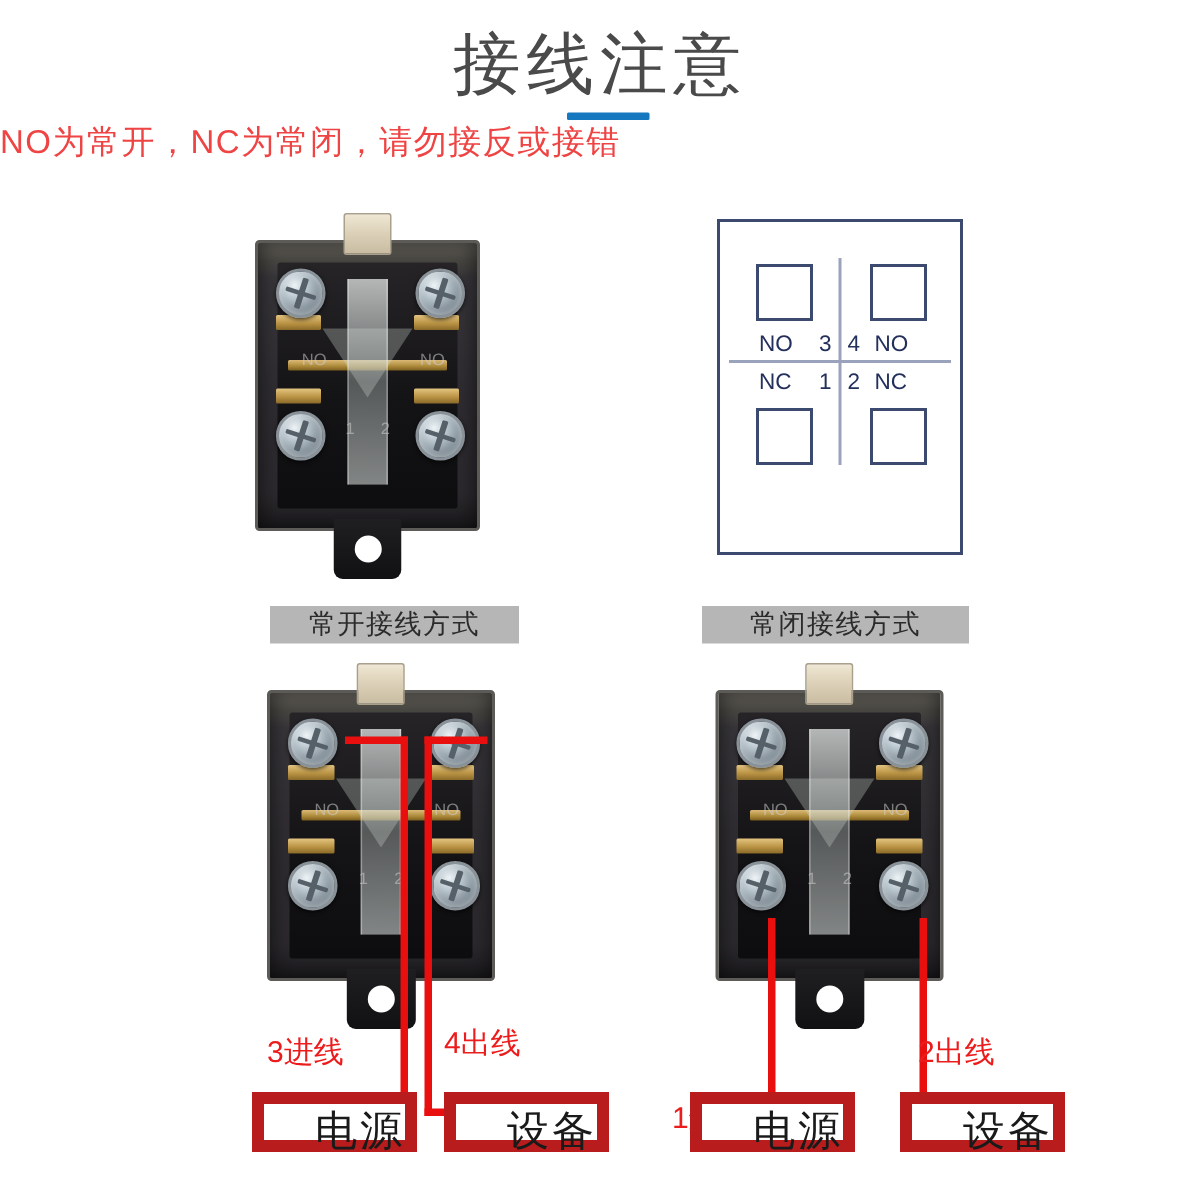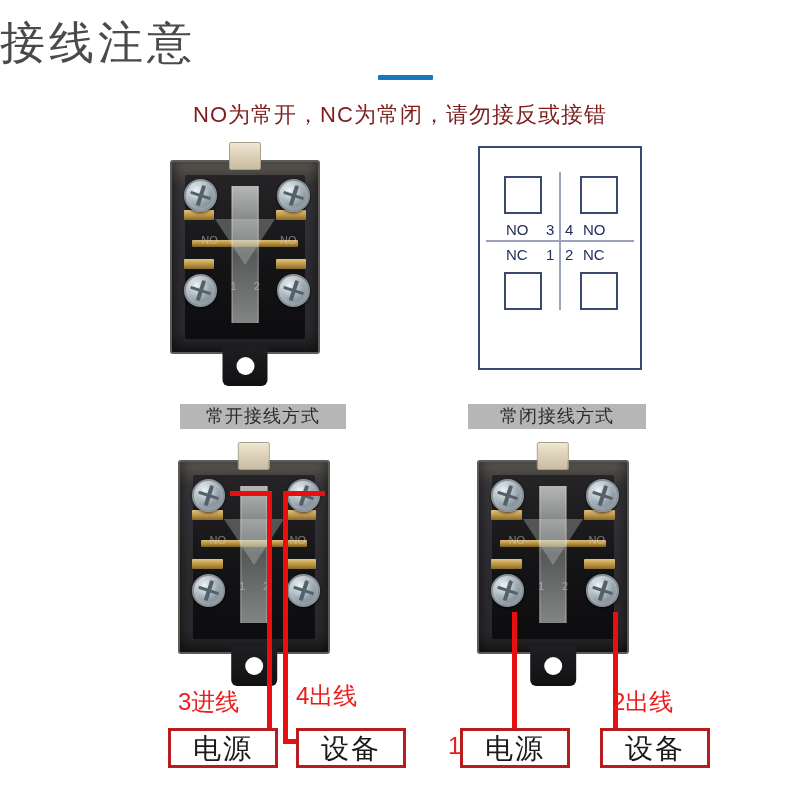--- a/index.html
+++ b/index.html
@@ -8,36 +8,36 @@
     background:#ffffff;
     font-family:"Liberation Sans","DejaVu Sans",sans-serif;
     overflow:hidden;
     position:relative;
   }
   .stage{position:absolute;left:0;top:0;width:800px;height:800px;}
 
   
   .page-title{
     position:absolute;left:0;top:14px;width:800px;
-    text-align:left;
+    text-align:center;
     font-size:45px;line-height:58px;
     color:#4a4a4a;
     letter-spacing:4px;
     font-weight:400;
     white-space:nowrap;
   }
   .title-rule{
     position:absolute;left:378px;top:75px;width:55px;height:5px;
     background:#1678be;border-radius:1px;
   }
   .subtitle{
-    position:absolute;left:0;top:100px;width:800px;
-    text-align:center;
+    position:absolute;left:0;top:80px;width:800px;
+    text-align:left;
     font-size:22px;line-height:30px;
-    color:#7f1d1d;
+    color:#ef4444;
     letter-spacing:1px;
     white-space:nowrap;
   }
 
   
   .term-frame{
     position:absolute;left:478px;top:146px;width:164px;height:224px;
     border:2px solid #3d4a70;
     background:#ffffff;
     box-sizing:border-box;
@@ -176,32 +176,32 @@
   
   #switch-top   {left:170px;top:142px;width:150px;height:244px;}
   #switch-left  {left:178px;top:442px;width:152px;height:244px;}
   #switch-right {left:477px;top:442px;width:152px;height:244px;}
 
   
   .wire{position:absolute;background:#e90f0f;}
 
   
   .rlabel{
-    position:absolute;color:#ec1c1c;font-size:24px;line-height:24px;
+    position:absolute;color:#ec1c1c;font-size:20px;line-height:24px;
     white-space:nowrap;font-weight:400;letter-spacing:0px;
   }
 
   
   .obox{
     position:absolute;height:40px;
-    border:3px solid #b91c1c;
+    border:8px solid #b91c1c;
     background:#fff;
     color:#1a1a1a;
     font-size:28px;line-height:36px;
-    text-align:center;
+    text-align:right;
     letter-spacing:2px;
     box-sizing:border-box;
     white-space:nowrap;
   }
 </style>
 </head>
 <body>
 
 <div class="stage">
 

